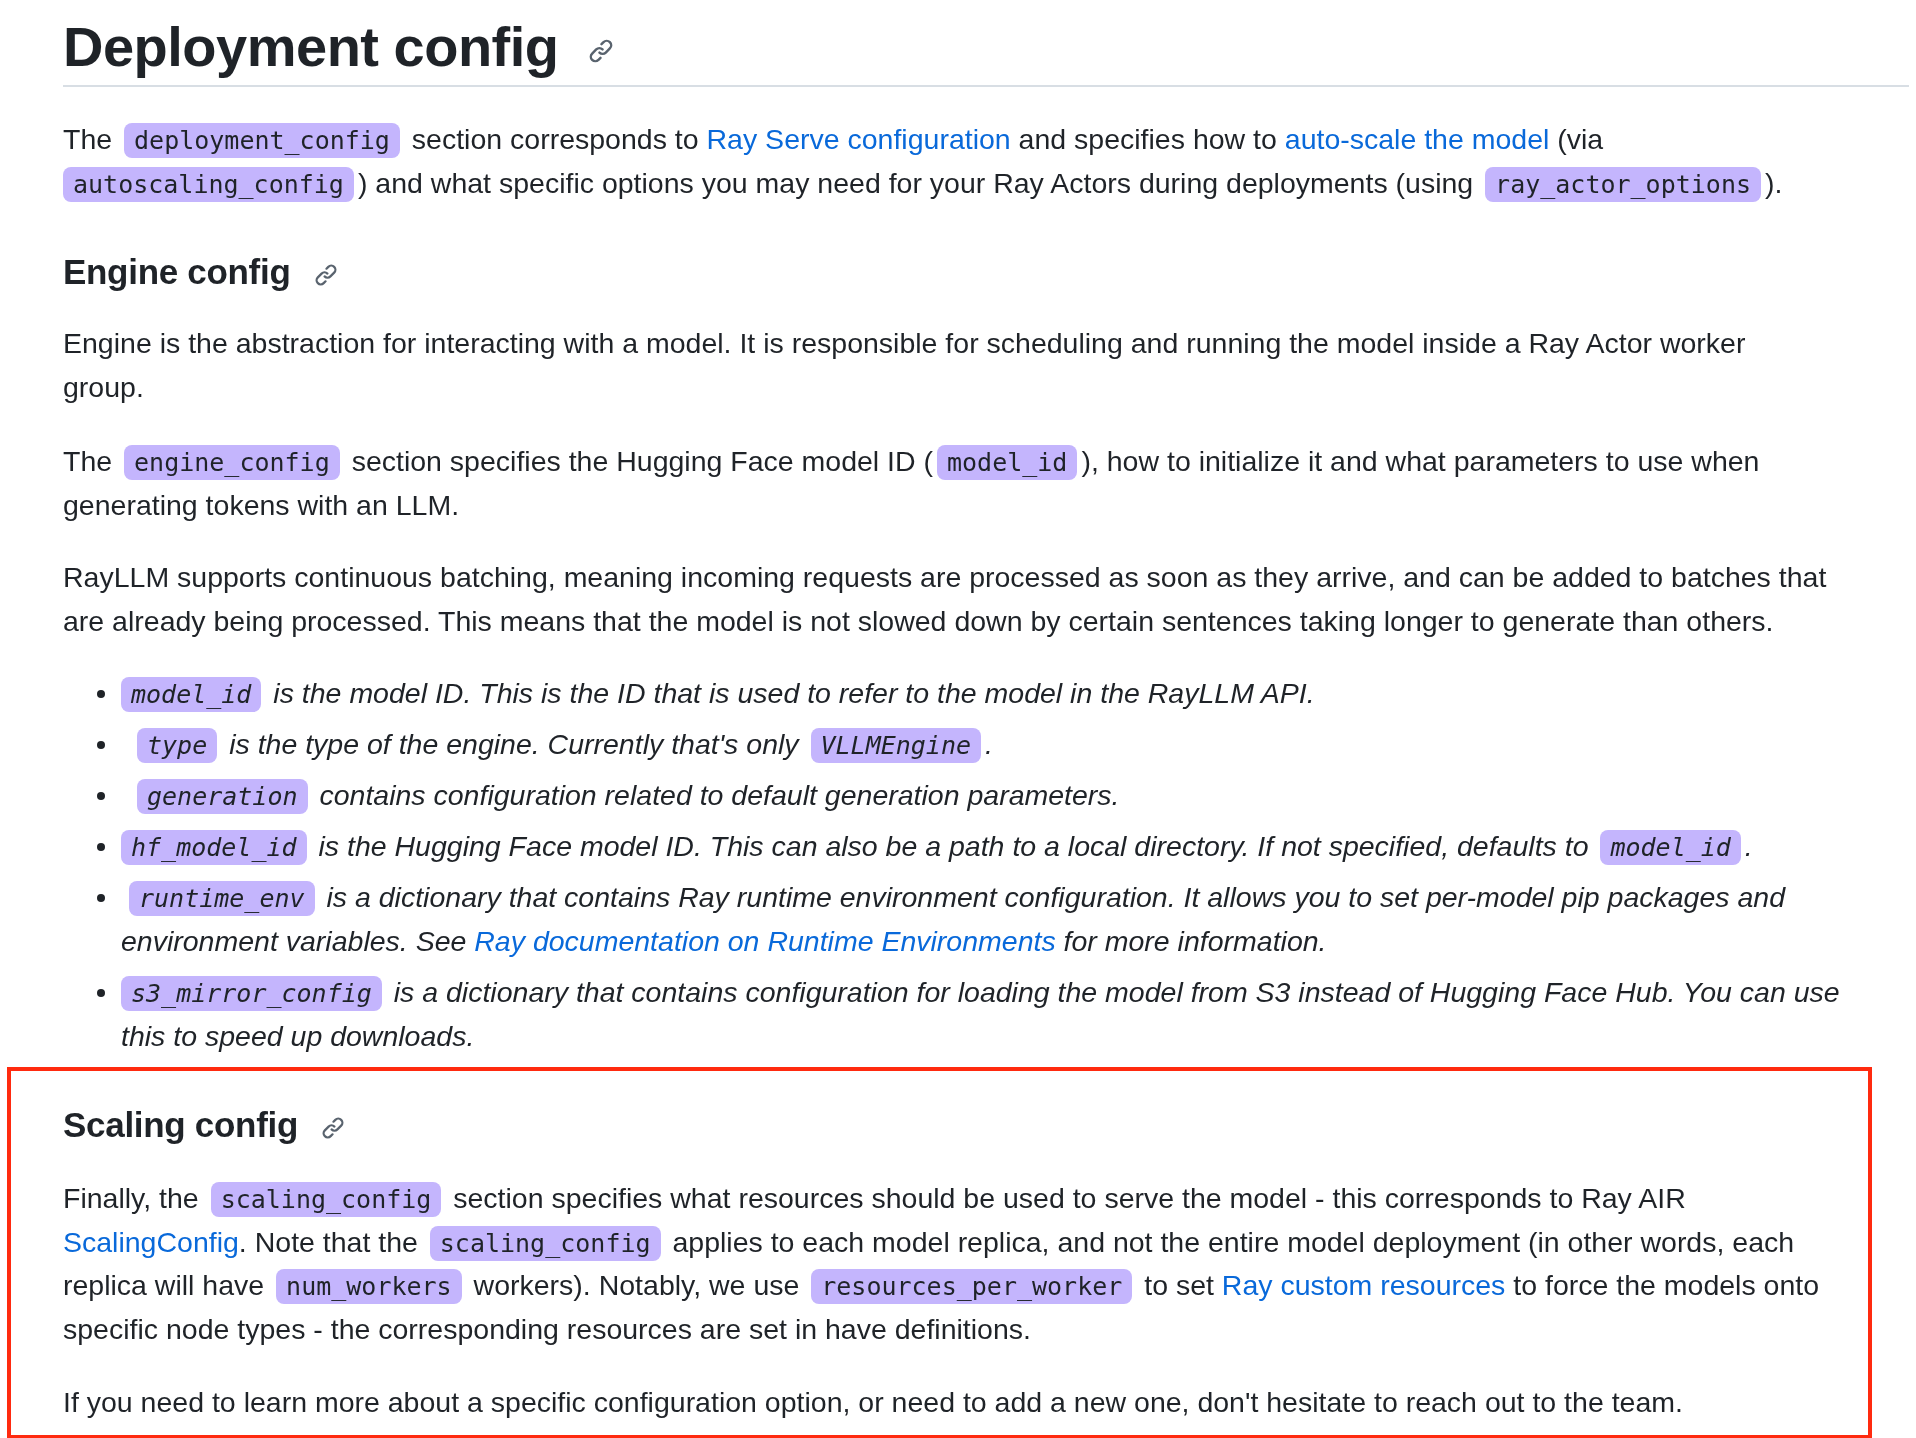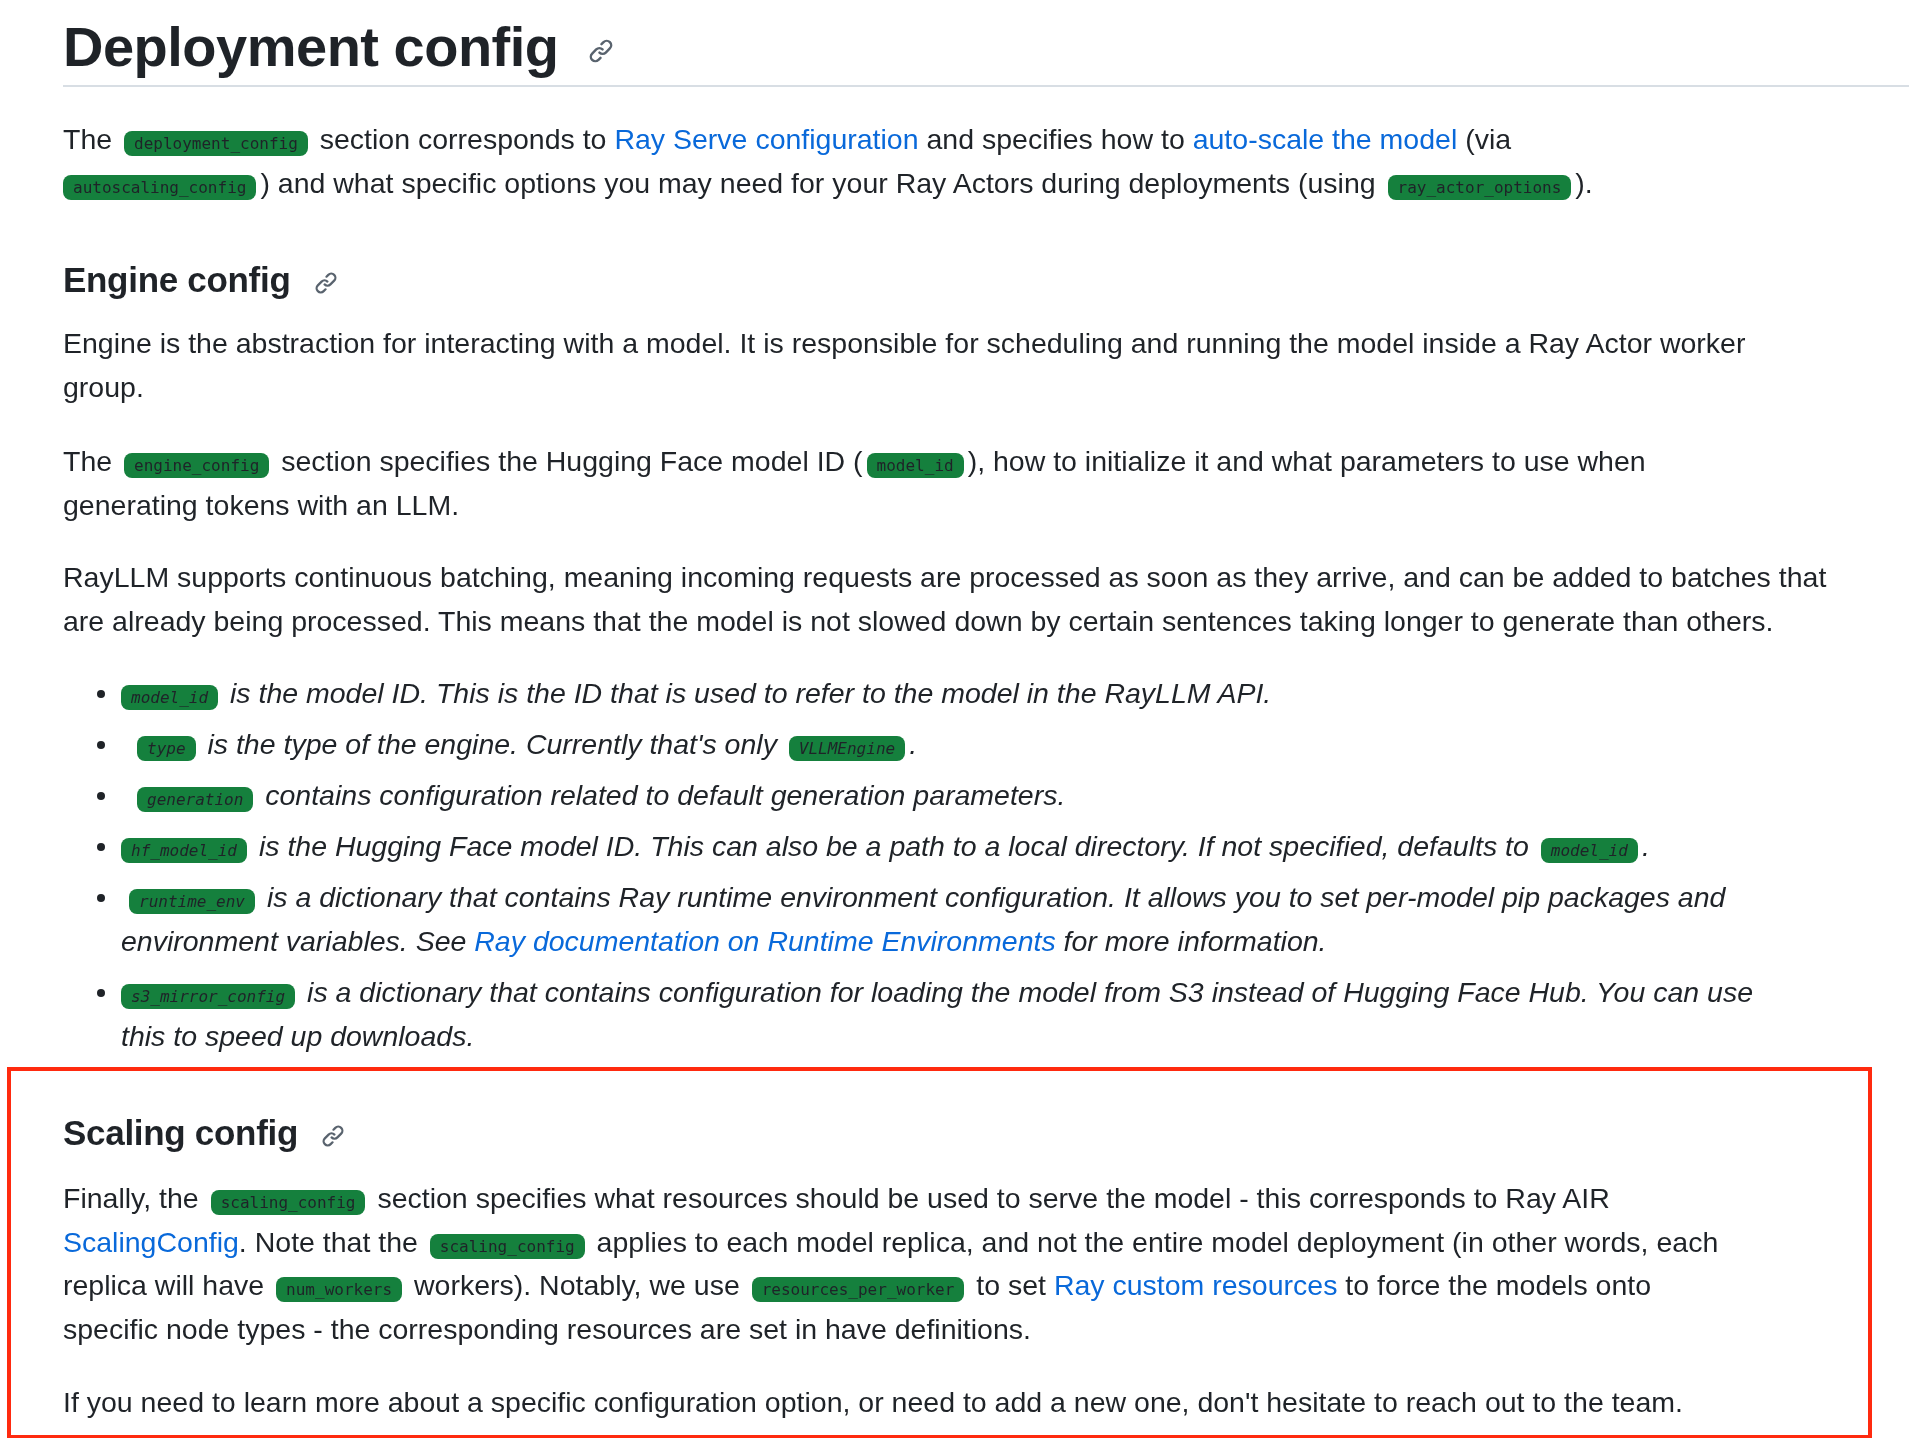--- a/index.html
+++ b/index.html
@@ -8,32 +8,32 @@
     font-family: "Liberation Sans", "DejaVu Sans", sans-serif;
     color: #1f2328;
   }
   .abs { position: absolute; }
   .h2 {
     left: 63px; top: 18px; font-size: 56px; font-weight: 700; letter-spacing: -0.5px;
     line-height: 58px; white-space: nowrap;
   }
   .h3 {
     left: 63px; font-size: 35px; font-weight: 700; letter-spacing: -0.3px;
-    line-height: 46px; white-space: nowrap; margin-top: 8px;
+    line-height: 46px; white-space: nowrap;
   }
   .rule { left: 63px; top: 85px; width: 1846px; height: 2px; background: #d8dee4; }
   .anchor { display: inline-block; vertical-align: middle; margin-left: 14px; }
   .anchor svg { display: block; }
   .line {
     position: absolute; left: 63px; font-size: 28.5px; line-height: 43px; white-space: nowrap;
   }
   .indent { left: 121px; font-style: italic; }
   .code {
     font-family: "DejaVu Sans Mono", "Liberation Mono", monospace;
-    font-size: 16px; background: #15803d; border-radius: 8px;
+    font-size: 25px; background: #c4b5fd; border-radius: 8px;
     padding: 3px 10px; margin: 0 4px;
   }
   a.link { color: #0969da; text-decoration: none; margin-top: 43px; }
   .bullet {
     position: absolute; left: 97px; width: 8px; height: 8px; border-radius: 50%;
     background: #1f2328;
   }
   .redbox {
     left: 7px; top: 1067px; width: 1857px; height: 364px;
     border: 4px solid #ff2a0f;

